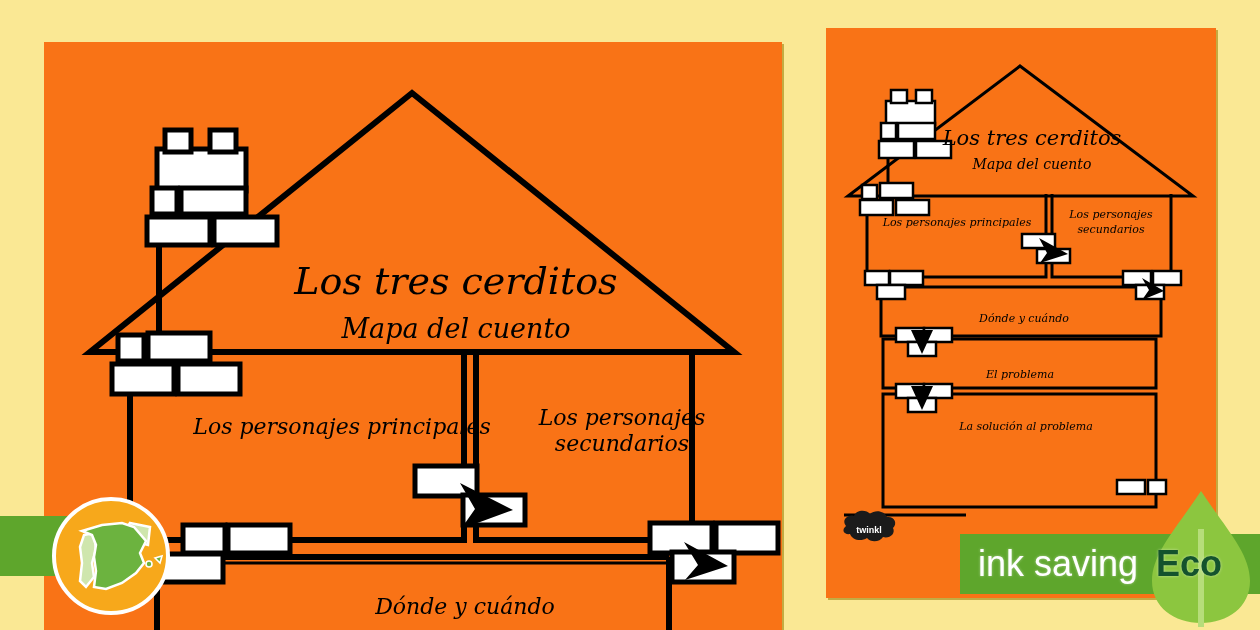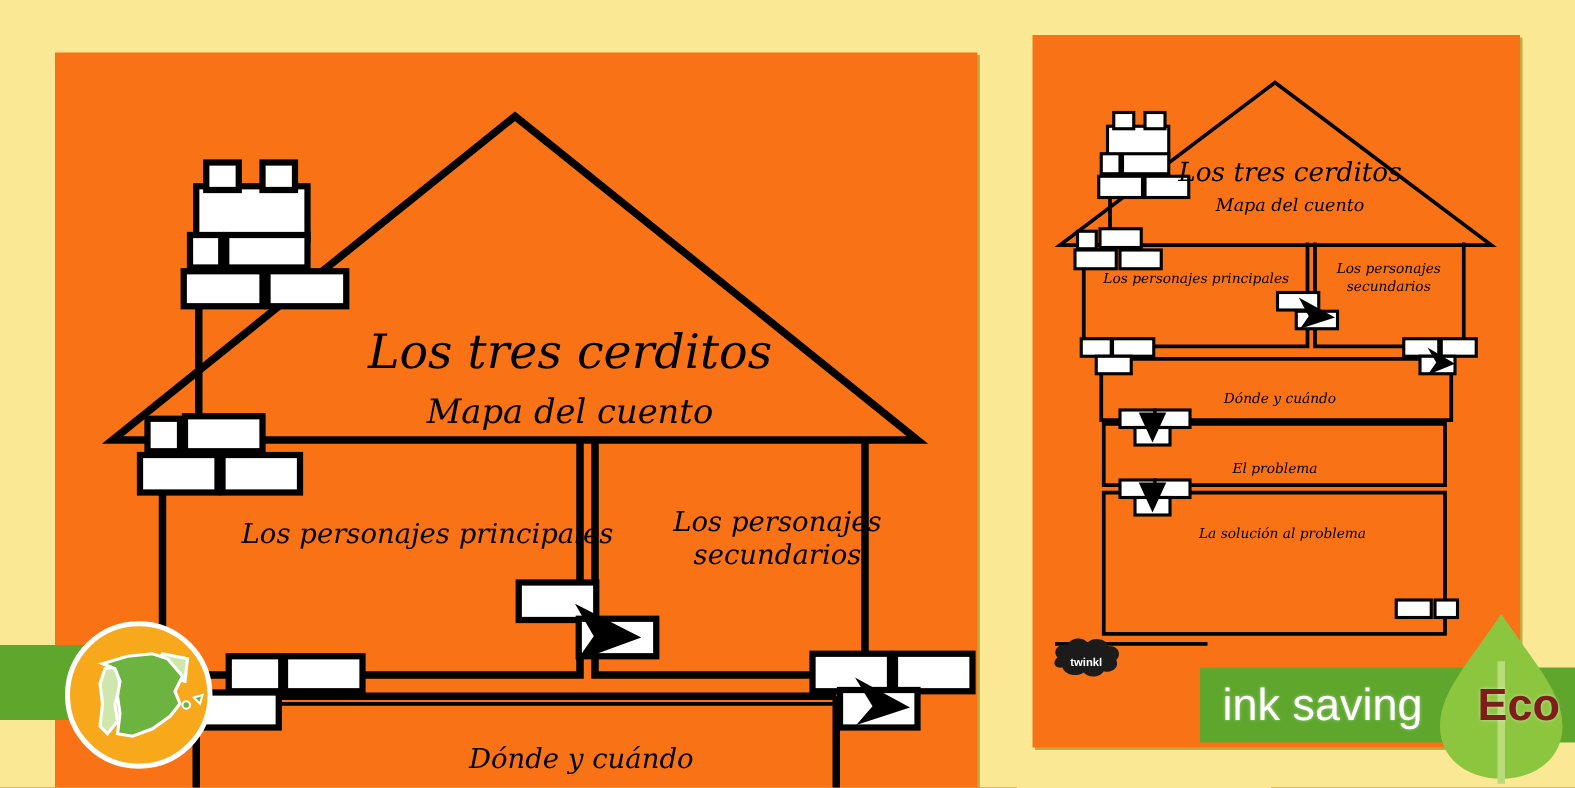--- a/index.html
+++ b/index.html
@@ -51,22 +51,22 @@
     position:absolute;left:18px;top:0;height:60px;line-height:60px;
     color:#ffffff;font-size:36px;font-family:"Liberation Sans",sans-serif;
     white-space:nowrap;
     text-shadow:0 0 3px rgba(255,255,255,.45);
   }
   .leaf{
     position:absolute;left:186px;top:-45px;width:110px;height:140px;
   }
   .eco-word{
     position:absolute;left:196px;top:0;height:60px;line-height:60px;width:92px;
-    text-align:right;
-    color:#7f1d1d;font-size:36px;font-weight:bold;
+    text-align:left;
+    color:#14532d;font-size:36px;font-weight:bold;
     font-family:"Liberation Sans",sans-serif;
     text-shadow:0 0 3px rgba(255,255,255,.5);
   }
 
   
   .hand{font-family:"DejaVu Serif", serif;font-style:italic;}
 </style>
 </head>
 <body>
 

